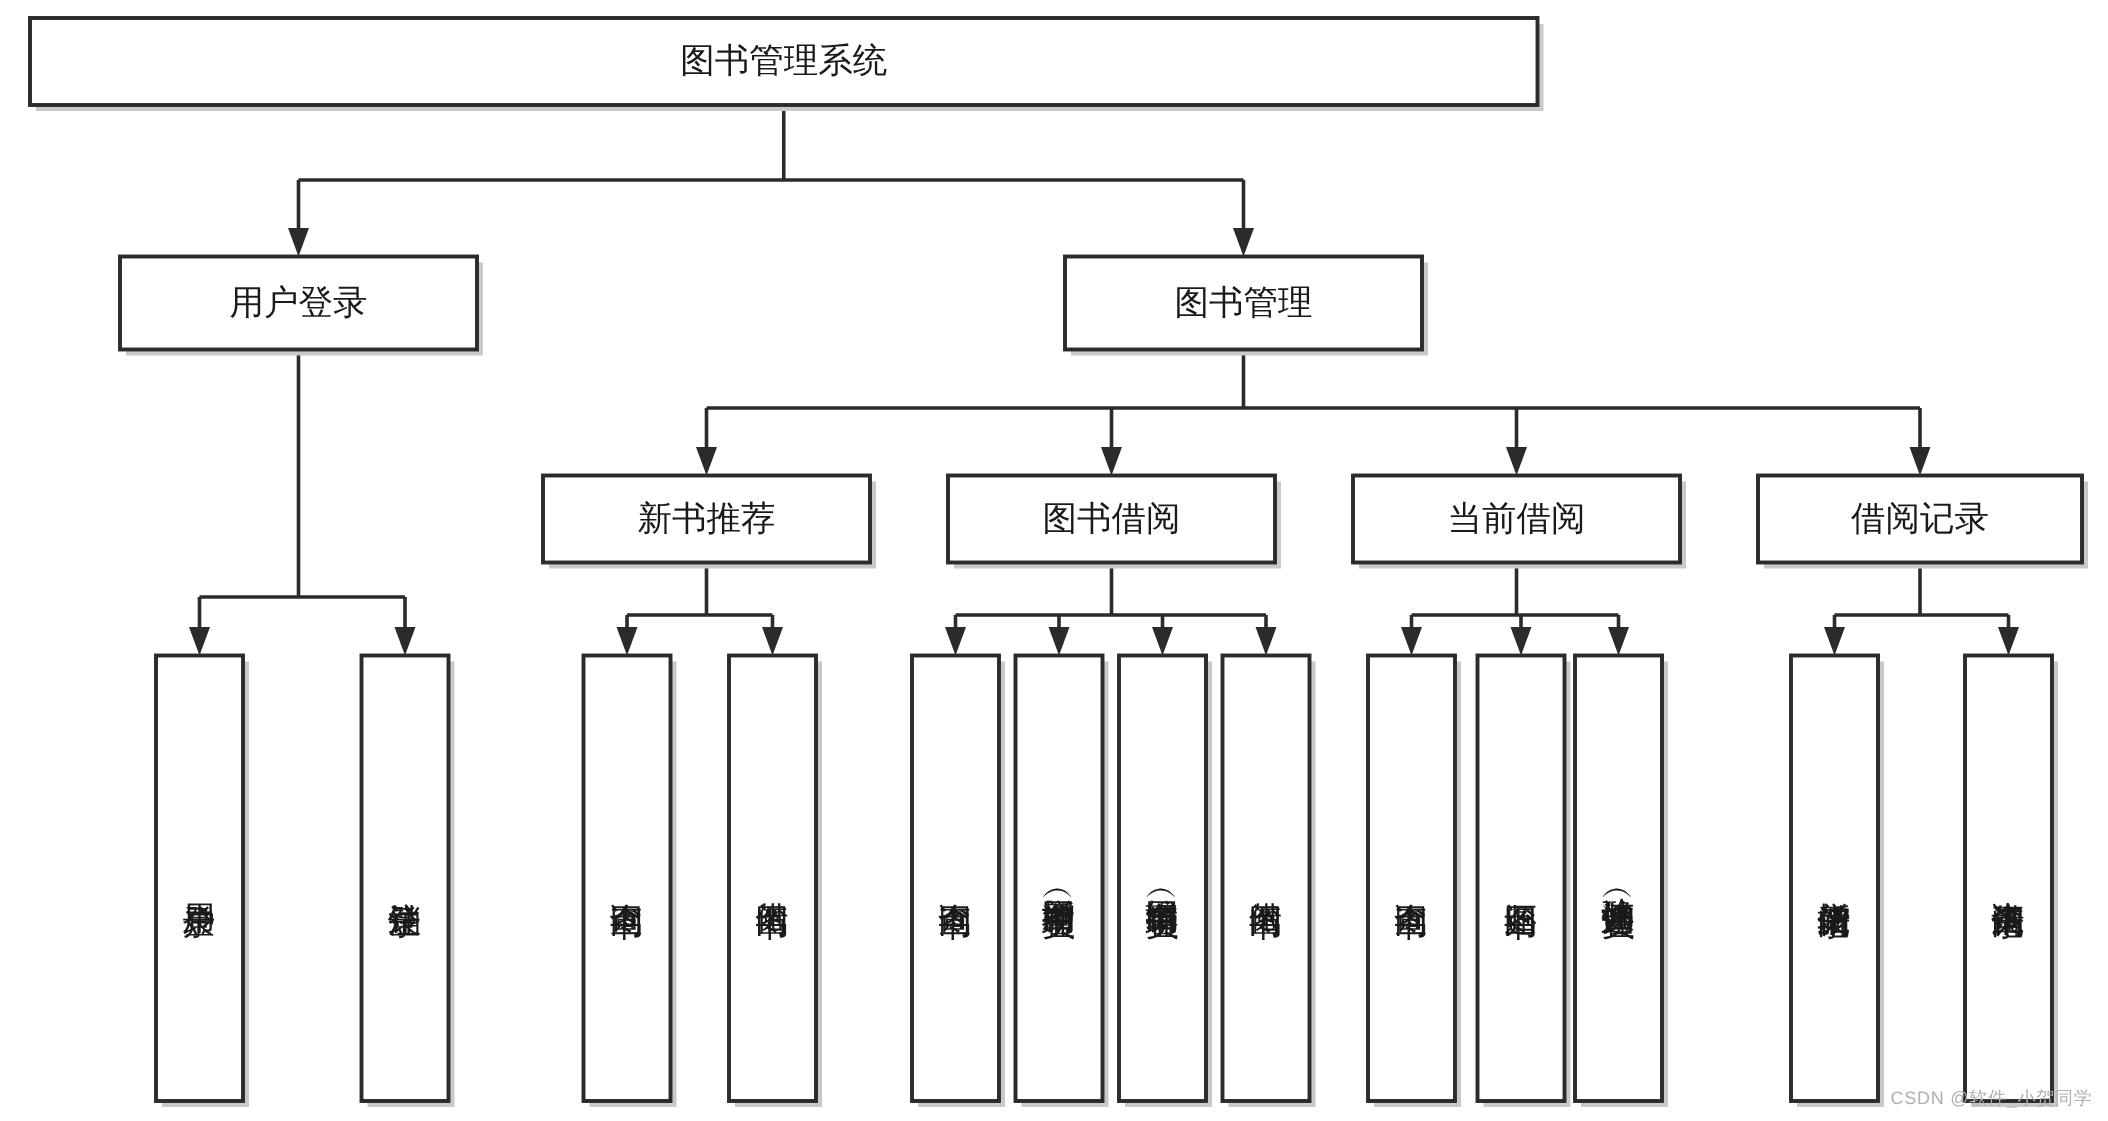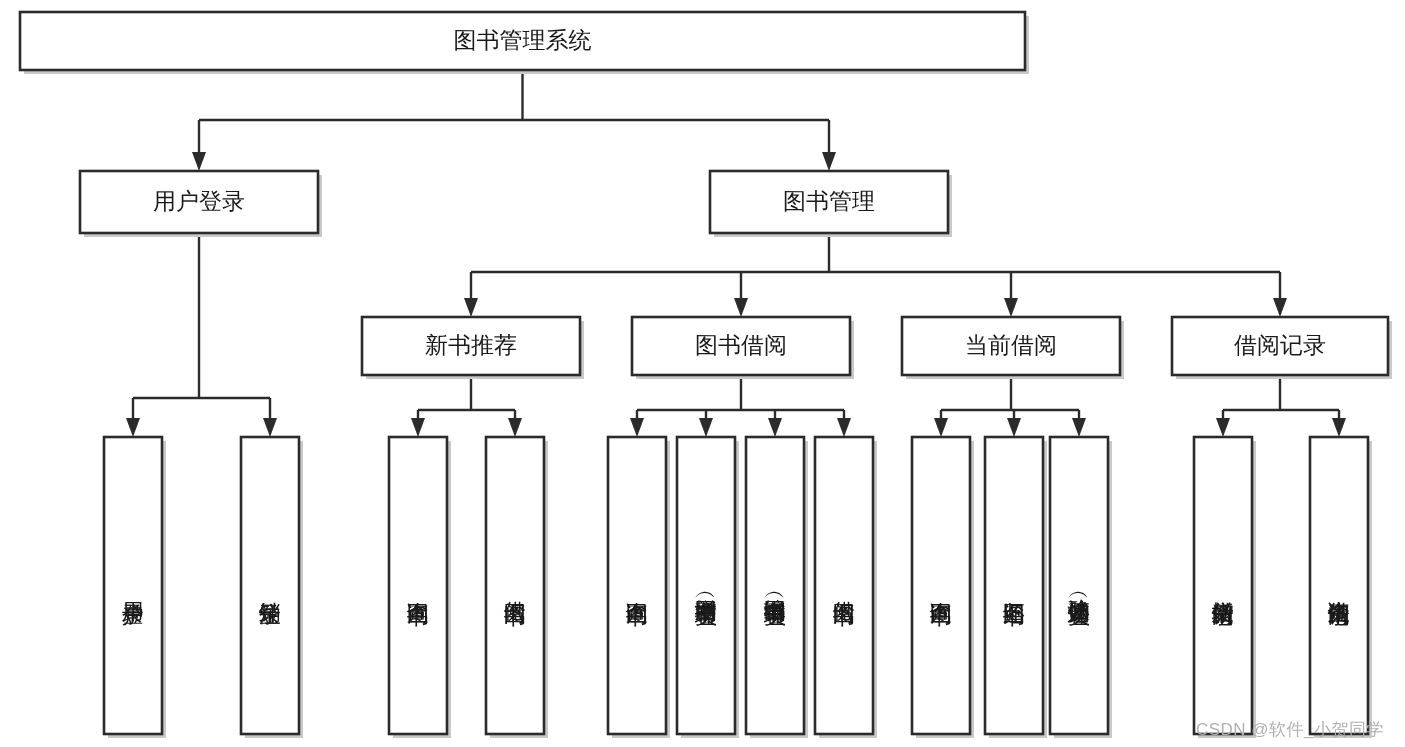--- a/index.html
+++ b/index.html
@@ -64,24 +64,24 @@
     font-family: "Liberation Sans", "DejaVu Sans", sans-serif;
     font-size: 22px;
     line-height: 1.06;
     letter-spacing: 1px;
     color: #1a1a1a;
     white-space: nowrap;
     text-align: center;
   }
   .watermark {
     position: absolute;
-    right: 21px;
+    right: 10px;
     bottom: 6px;
     font-family: "Liberation Sans", "DejaVu Sans", sans-serif;
-    font-size: 17px;
+    font-size: 12px;
     color: #b0b0b0;
     letter-spacing: 0.5px;
     white-space: nowrap;
   }
 </style>
 </head>
 <body>
 
 <div id="diagram-root">
   <svg class="tree-canvas" viewBox="0 0 1405 747">

